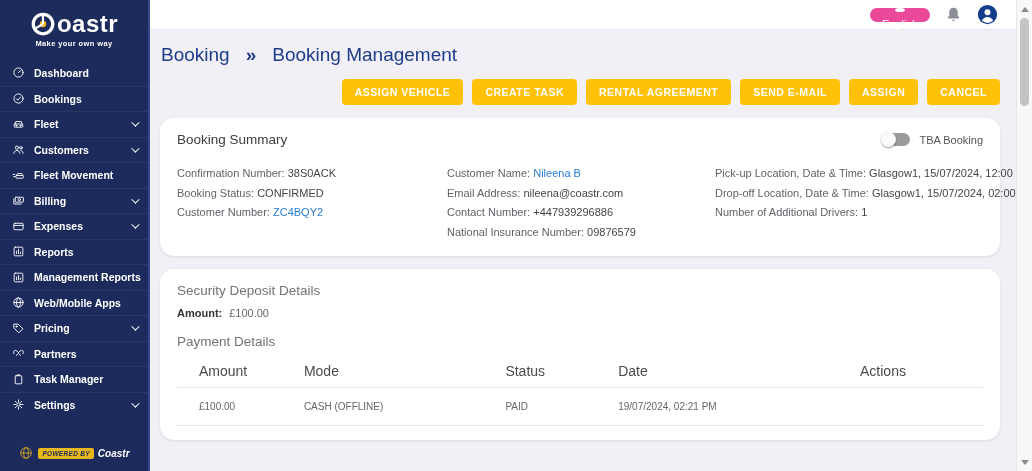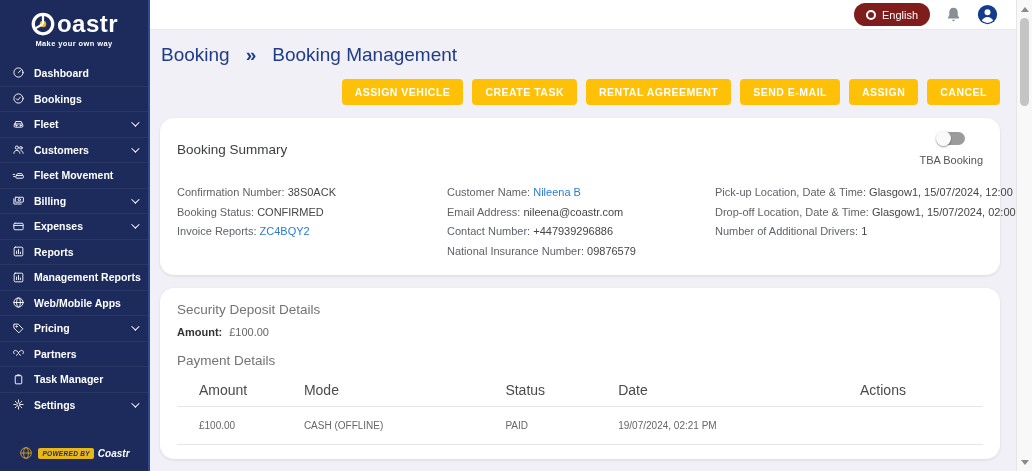--- a/index.html
+++ b/index.html
@@ -21,38 +21,38 @@
   .nav-label { font-size:10.5px; font-weight:bold; color:#fff; white-space:nowrap; }
   .chev { margin-left:auto; width:6px; height:6px; border-right:1.5px solid #fff; border-bottom:1.5px solid #fff; transform:rotate(45deg) translateY(-2px); }
   .powered { margin-top:auto; display:flex; align-items:center; justify-content:center; gap:4px; padding:8px 4px 10px; }
   .powered svg { width:16px; height:16px; stroke:#d9a624; fill:none; stroke-width:1.3; }
   .pb-badge { background:#e8b71a; color:#1c2b5c; font-size:6.5px; font-weight:bold; font-style:italic; padding:2px 4px; border-radius:2px; letter-spacing:.3px; }
   .pb-brand { color:#fff; font-size:10px; font-weight:bold; font-style:italic; }
 
   
   .main { flex:1; display:flex; flex-direction:column; min-width:0; }
   .topbar { height:30px; background:#fff; border-bottom:1px solid #e7e7ee; display:flex; align-items:center; justify-content:flex-end; gap:15px; padding-right:18px; }
-  .lang-pill { display:flex; align-items:center; gap:6px; background:#7f1d1d; color:#fff; border:none; border-radius:13px; height:23px; padding:0 12px; font-size:11px; cursor:pointer; font-family:inherit; }
+  .lang-pill { display:flex; align-items:center; gap:6px; background:#ec4899; color:#fff; border:none; border-radius:13px; height:14px; padding:0 12px; font-size:11px; cursor:pointer; font-family:inherit;flex-direction:column; }
   .lang-ring { width:10px; height:10px; border:2px solid #fff; border-radius:50%; }
   .bell { width:17px; height:17px; cursor:pointer; }
   .avatar { width:21px; height:21px; cursor:pointer; }
 
   .content { flex:1; padding:10px 16px 0 10px; overflow:hidden; }
   .breadcrumb { margin:4px 0 0 1px; font-size:19px; color:#1f3c88; display:flex; align-items:center; gap:16px; }
   .breadcrumb .sep { font-weight:bold; }
   .crumb-link { cursor:pointer; }
 
   .actions { display:flex; justify-content:flex-end; gap:9px; margin-top:13px; }
   .btn { background:#ffc107; border:none; border-radius:4px; color:#fff; font-size:10.5px; font-weight:bold; letter-spacing:.5px; padding:7px 13px; cursor:pointer; font-family:inherit; white-space:nowrap; }
 
   .card { background:#fff; border-radius:14px; box-shadow:0 1px 3px rgba(0,0,0,.1); margin-top:13px; padding:14px 17px; }
   .card-head { display:flex; align-items:center; justify-content:space-between; }
   .card-title { font-size:13.5px; color:#3c4043; }
 
-  .toggle-wrap { display:flex; align-items:center; gap:9px;flex-direction:column; }
+  .toggle-wrap { display:flex; align-items:center; gap:9px; }
   .toggle { width:27px; height:13px; background:#9b9b9b; border-radius:7px; position:relative; cursor:pointer; }
   .knob { width:15px; height:15px; background:#fafafa; border-radius:50%; position:absolute; left:-2px; top:-1px; box-shadow:0 1px 2px rgba(0,0,0,.4); }
   .toggle-label { font-size:11px; color:#555; }
 
   .fields { display:grid; grid-template-columns:270px 268px 1fr; margin-top:17px; }
   .field { font-size:11px; line-height:19.5px; color:#5f6368; white-space:nowrap; }
   .fvalue { color:#454545; }
   .fvalue.link { color:#2a7cd5; cursor:pointer; }
 
   .sub-title { font-size:13.5px; color:#737373; }
@@ -293,21 +293,21 @@
             <div class="toggle">
                 <div class="knob"></div>
               </div>
             <span class="toggle-label">TBA Booking</span>
           </div>
         </div>
         <div class="fields">
           <div class="col">
             <div class="field"><span class="flabel">Confirmation Number:</span> <span class="fvalue">38S0ACK</span></div>
             <div class="field"><span class="flabel">Booking Status:</span> <span class="fvalue">CONFIRMED</span></div>
-            <div class="field"><span class="flabel">Invoice Reports:</span> <span class="fvalue link">ZC4BQY2</span></div>
+            <div class="field"><span class="flabel">Customer Number:</span> <span class="fvalue link">ZC4BQY2</span></div>
           </div>
           <div class="col">
             <div class="field"><span class="flabel">Customer Name:</span> <span class="fvalue link">Nileena B</span></div>
             <div class="field"><span class="flabel">Email Address:</span> <span class="fvalue">nileena@coastr.com</span></div>
             <div class="field"><span class="flabel">Contact Number:</span> <span class="fvalue">+447939296886</span></div>
             <div class="field"><span class="flabel">National Insurance Number:</span> <span class="fvalue">09876579</span></div>
           </div>
           <div class="col">
             <div class="field"><span class="flabel">Pick-up Location, Date &amp; Time:</span> <span class="fvalue">Glasgow1, 15/07/2024, 12:00 PM</span></div>
             <div class="field"><span class="flabel">Drop-off Location, Date &amp; Time:</span> <span class="fvalue">Glasgow1, 15/07/2024, 02:00 PM</span></div>

